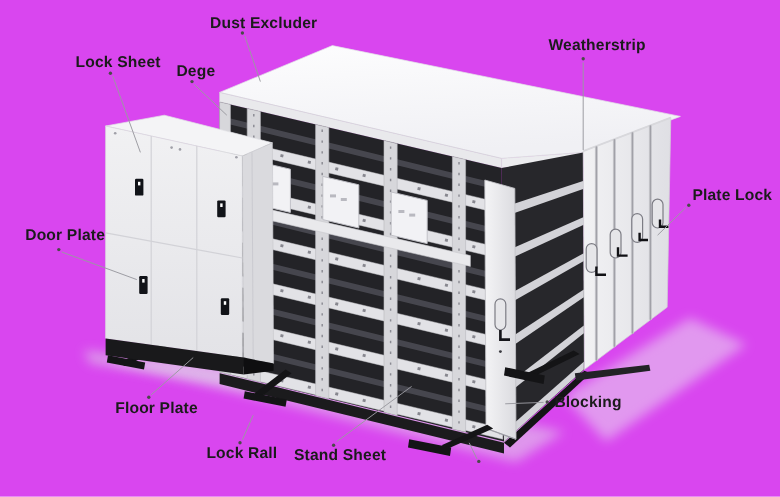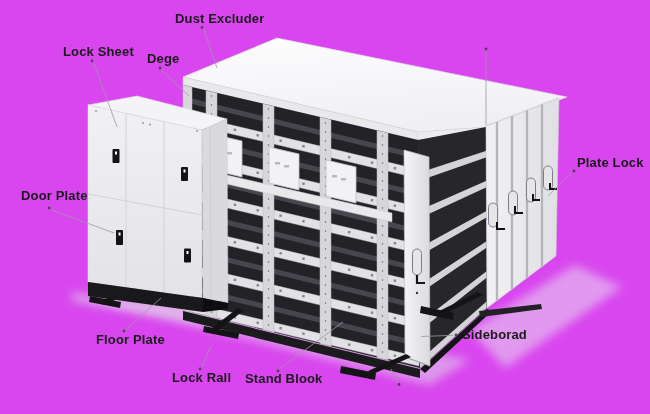--- a/index.html
+++ b/index.html
@@ -250,19 +250,20 @@
     <circle cx="200" cy="369" r="1.4"></circle>
     <circle cx="278" cy="371" r="1.4"></circle>
     <circle cx="456" cy="335" r="1.4"></circle>
     <circle cx="399" cy="384.5" r="1.4"></circle>
   </g>
 </svg>
 
   <div class="part-label" style="left:175px;top:12px">Dust Excluder</div>
   <div class="part-label" style="left:63px;top:45px">Lock Sheet</div>
   <div class="part-label" style="left:147px;top:52px">Dege</div>
+  <div class="part-label" style="left:457px;top:31px">Weatherstrip</div>
   <div class="part-label" style="left:577px;top:156px">Plate Lock</div>
   <div class="part-label" style="left:21px;top:189px">Door Plate</div>
   <div class="part-label" style="left:96px;top:333px">Floor Plate</div>
   <div class="part-label" style="left:172px;top:371px">Lock Rall</div>
-  <div class="part-label" style="left:245px;top:372px">Stand Blook</div>
-  <div class="part-label" style="left:462px;top:328px">Sideborad</div>
+  <div class="part-label" style="left:245px;top:372px">Stand Sheet</div>
+  <div class="part-label" style="left:462px;top:328px">Blocking</div>
 </div>
 
 </body></html>

